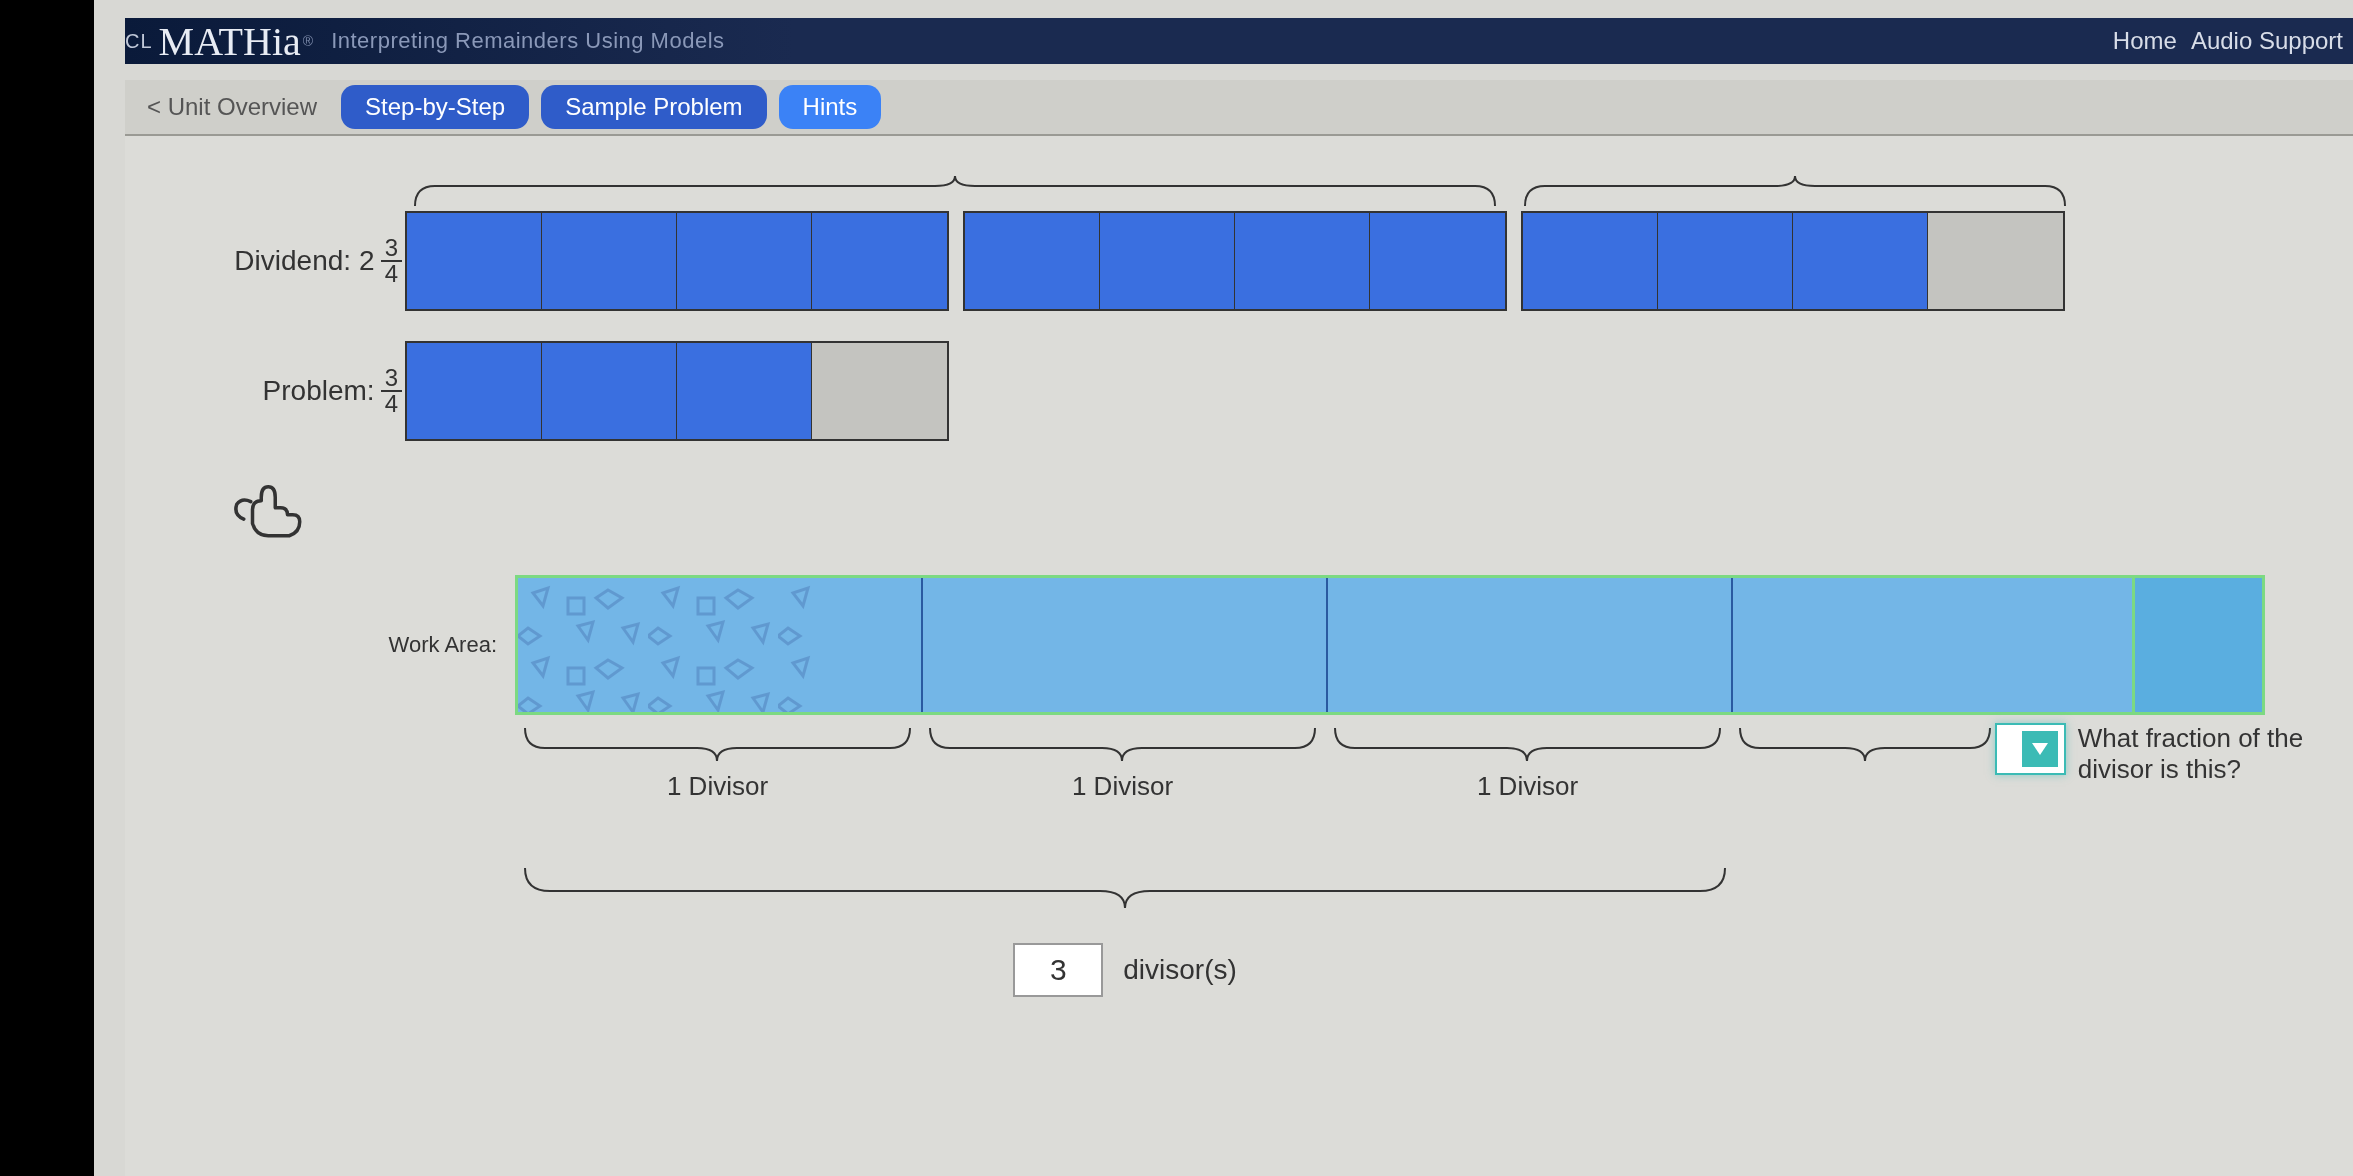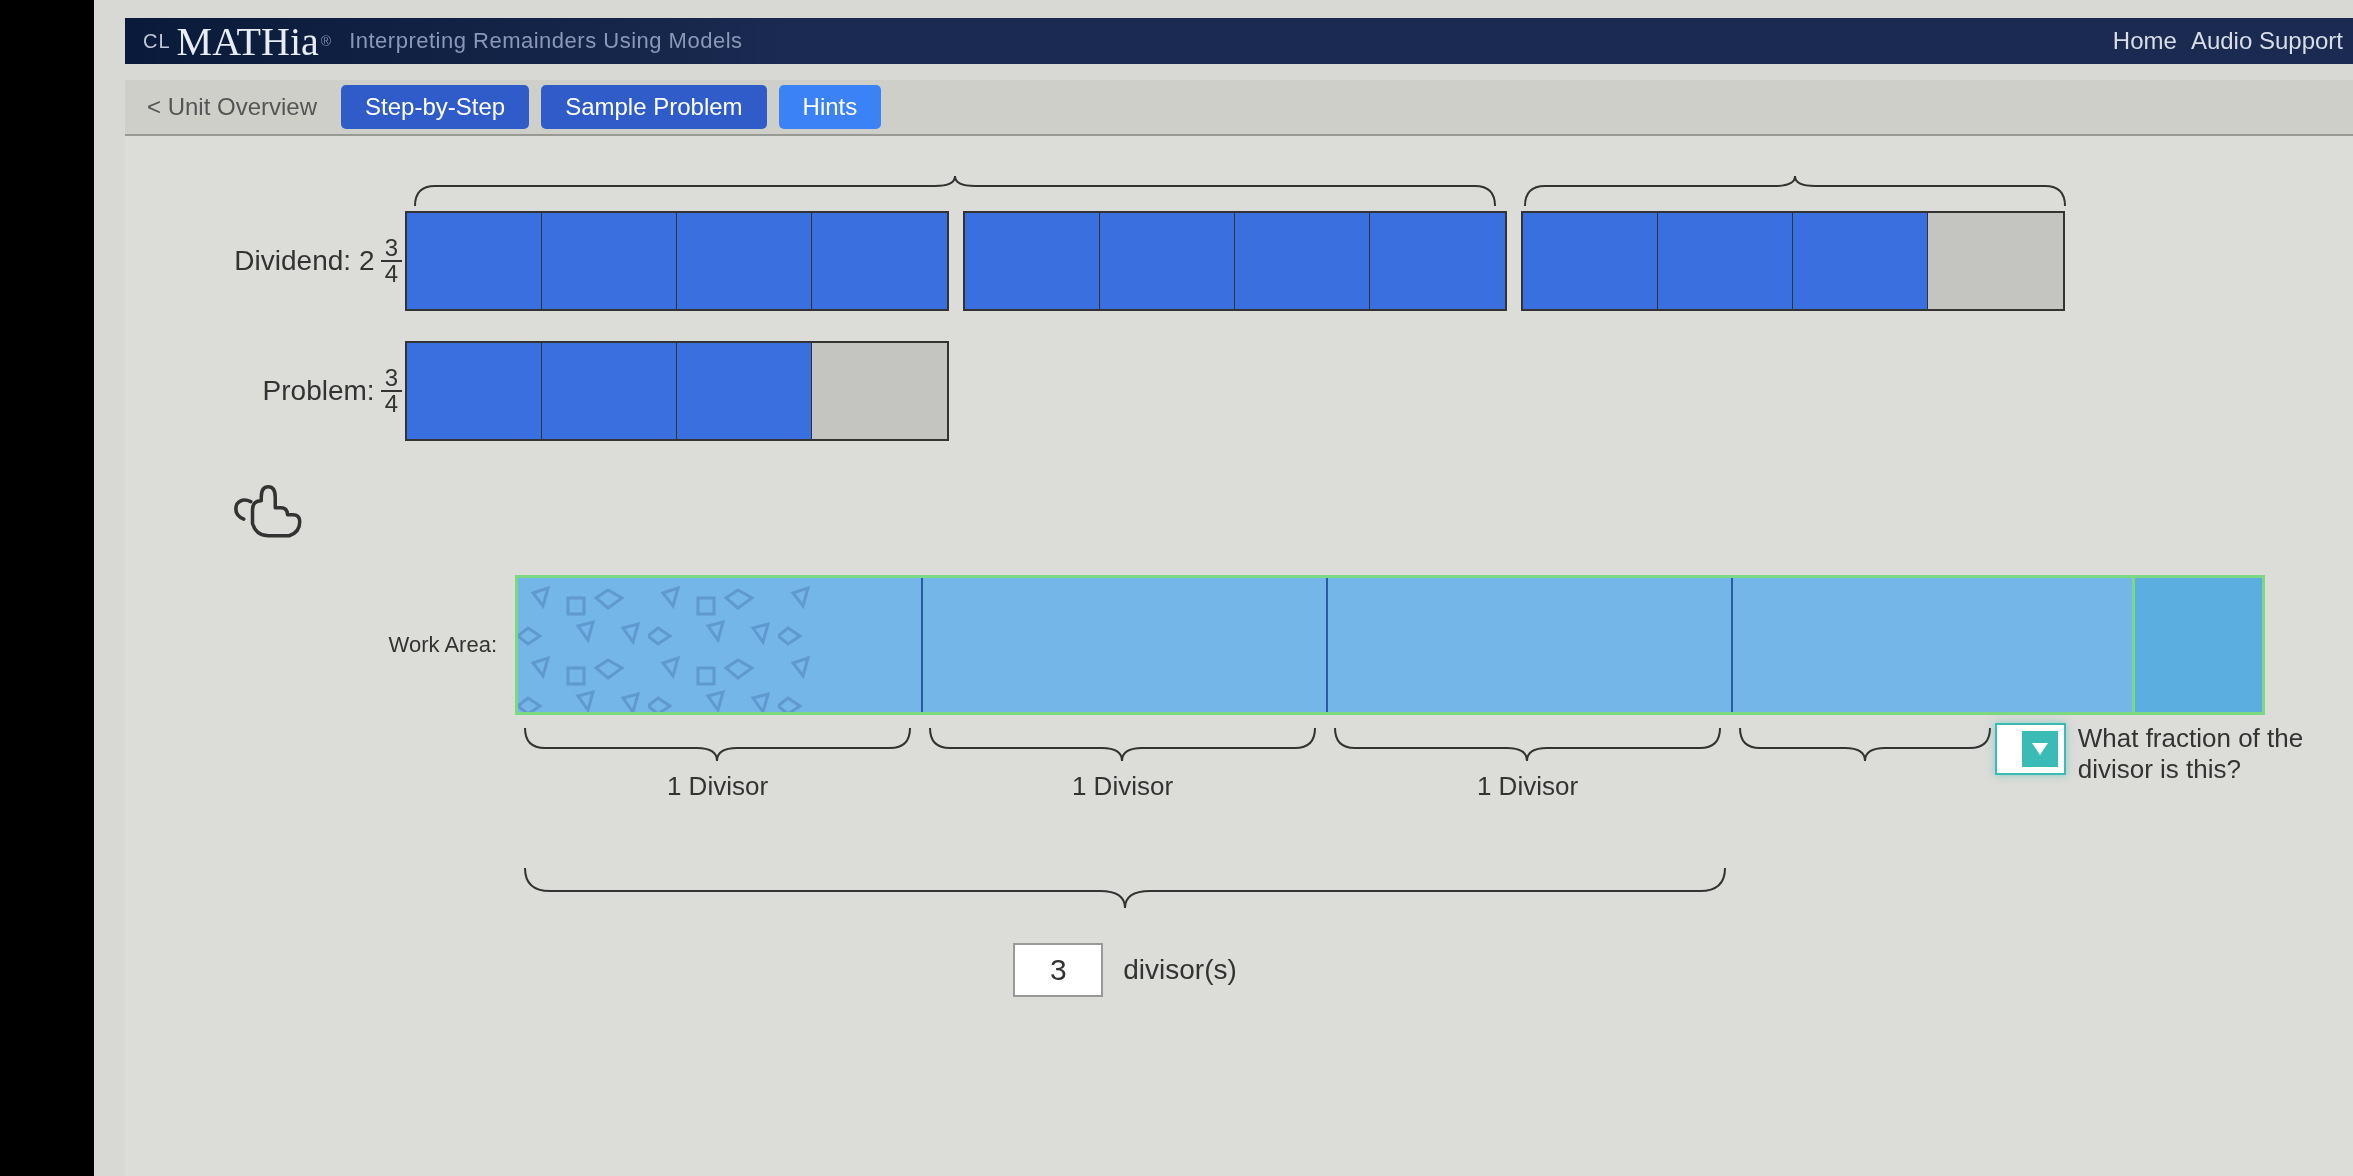--- a/index.html
+++ b/index.html
@@ -16,21 +16,20 @@
     }
     .topbar {
       position: absolute;
       top: 18px;
       left: 125px;
       right: 0;
       height: 46px;
       background: linear-gradient(to right, #0a1a3a 0%, #1a2a50 30%, #1a2a50 100%);
       display: flex;
       align-items: center;
-      padding-left: 18px;
       color: #b8c0d0;
     }
     .brand-cl {
       font-size: 20px;
       letter-spacing: 1px;
       color: #c0c8d8;
       margin-right: 6px;
     }
     .brand-name {
       font-family: Georgia, "Times New Roman", serif;
@@ -72,21 +71,21 @@
       padding-left: 10px;
       gap: 12px;
     }
     .subnav .crumb {
       color: #555;
       font-size: 24px;
       padding: 0 12px;
     }
     .btn {
       border: none;
-      border-radius: 5px;
+      border-radius: 14px;
       font-size: 24px;
       padding: 8px 24px;
       cursor: pointer;
       color: #fff;
     }
     .btn-blue { background: #2f5cc9; }
     .btn-orange { background: #3b82f6; }
     .content {
       position: absolute;
       top: 136px;

